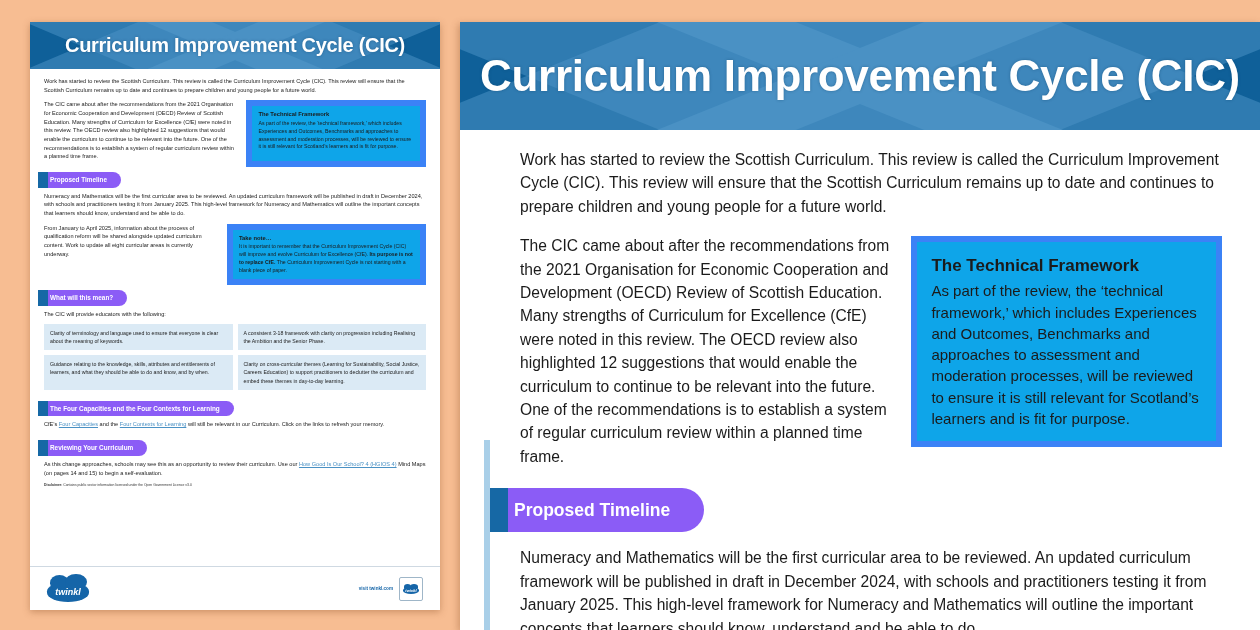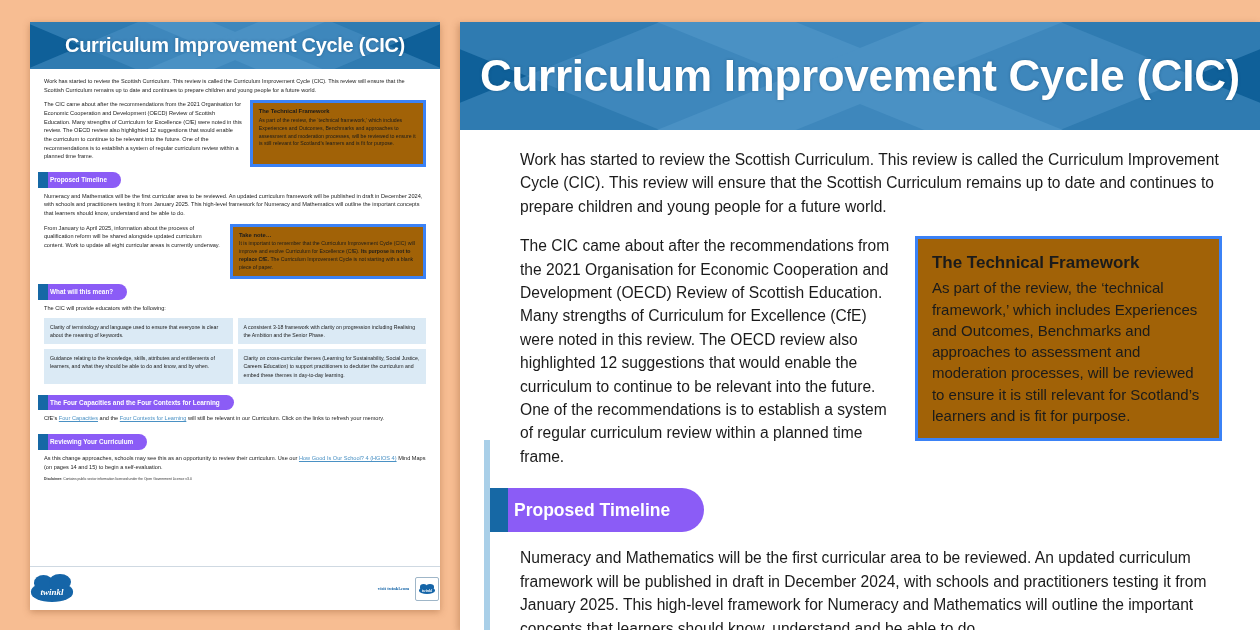--- a/index.html
+++ b/index.html
@@ -45,21 +45,21 @@
     border-radius: 0 999px 999px 0;
   }
   .pill::before {
     content: "";
     position: absolute; left: 0; top: 0; bottom: 0;
     width: 10px; background: #1668a5;
   }
   .connector { position: absolute; background: #a9cfe8; }
 
   
-  .callout { background: #a16207; border: 3px solid #3b82f6; }
+  .callout { background: #0ea5e9; border: 6px solid #3b82f6; }
   .callout .ct { font-weight: bold; display: block; }
 
   .lightbox { background: #dbeaf5; }
 
   .link { color: #4a91c4; text-decoration: underline; }
   .bold { font-weight: bold; }
 
   
   #thumb {
     left: 30px; top: 22px; width: 410px; height: 588px;
@@ -76,21 +76,21 @@
   #thumb .pill { font-size: 6.4px; padding: 3px 14px 3px 12px; margin: 5px 0 4px -6px; }
   #thumb .callout { padding: 4px 6px; font-size: 5.2px; line-height: 1.5; }
   #thumb .callout .ct { font-size: 5.8px; margin-bottom: 1px; }
   #thumb .grid { display: grid; grid-template-columns: 1fr 1fr; gap: 5px; margin: 4px 0 6px 0; }
   #thumb .lightbox { padding: 5px 6px; font-size: 5.2px; line-height: 1.55; }
   #thumb .row2 { display: flex; gap: 8px; }
   #thumb .disclaimer { font-size: 3.4px; color: #333; border-top: 0; margin-top: 6px; }
   #thumb .footer {
     position: absolute; left: 0; right: 0; bottom: 0; height: 44px;
     border-top: 1px solid #cfd9e2;
-    display: flex; align-items: center; padding: 0 1px; font-family: Liberation Serif, serif;
+    display: flex; align-items: center; padding: 0 17px;
   }
 
   
   .cloud {
     position: relative; background: #1565a8; color: #fff;
     font-style: italic; font-weight: bold;
     display: inline-flex; align-items: center; justify-content: center;
     border-radius: 50% / 46%;
   }
   .cloud::before, .cloud::after {

